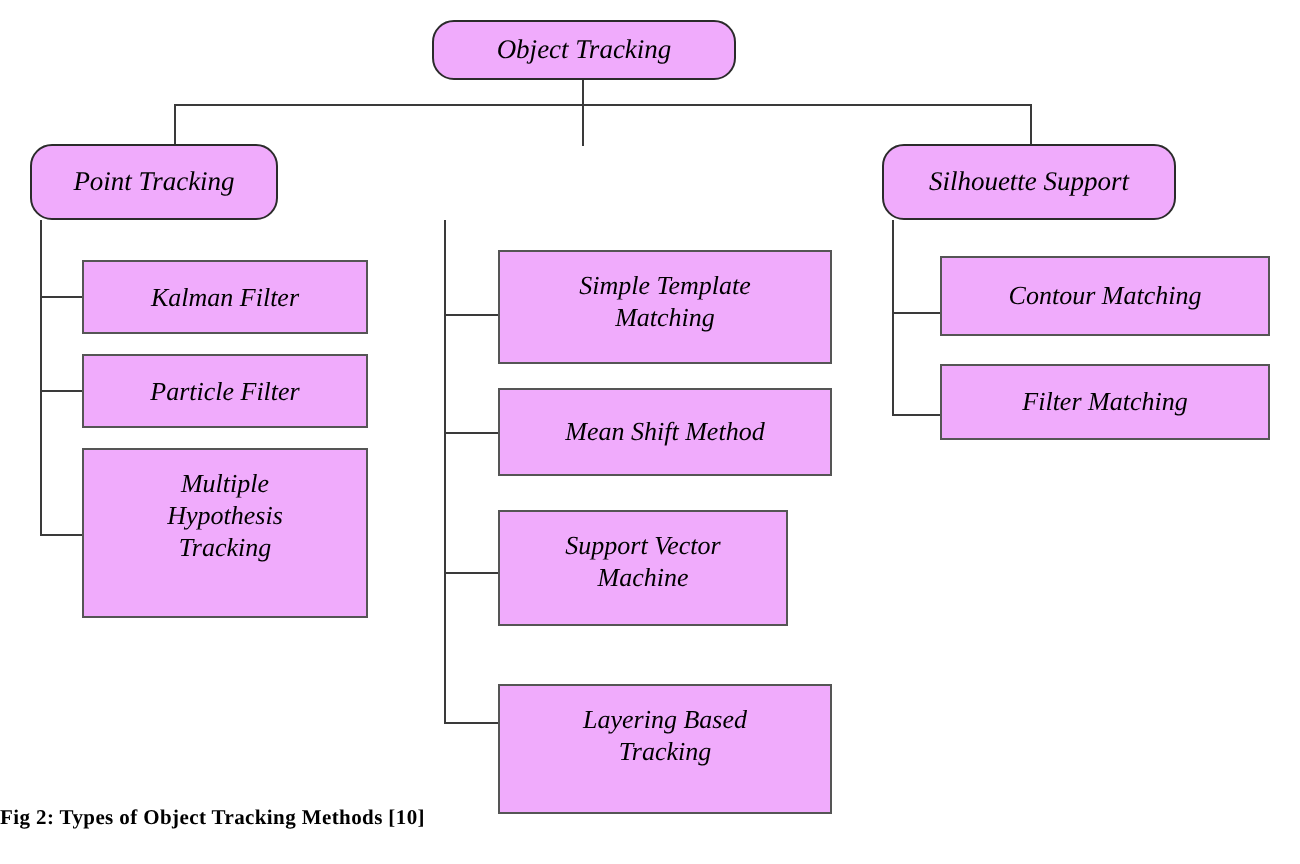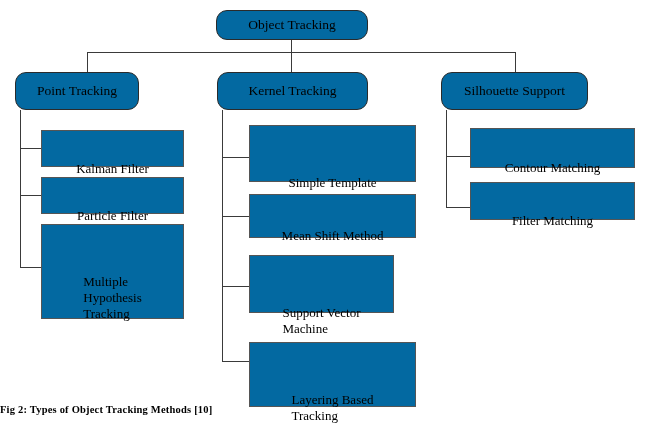--- a/index.html
+++ b/index.html
@@ -14,43 +14,44 @@
     background: #ffffff;
     font-family: "Liberation Serif", "DejaVu Serif", serif;
     overflow: hidden;
   }
   .node {
     position: absolute;
     box-sizing: border-box;
     display: flex;
     align-items: center;
     justify-content: center;
-    background: #0369a1;
+    text-align: center;
+    background: #f0abfc;
     color: #000000;
     z-index: 3;
+    font-style: italic;
   }
   .node.root,
   .node.level2 {
     border: 1.4px solid #2b2b2b;
     border-radius: 11px;
     font-size: 13.5px;
   }
   .node.level3 {
     border: 1.4px solid #555555;
     border-radius: 0;
     font-size: 13px;
   }
   .node .label {
     line-height: 1.22;
     padding: 0 6px;
     white-space: pre-line;
   }
   .node.level3 .label {
     display: block;
-    margin-top: 40px;
   }
   .node.level3.top-aligned {
     align-items: flex-start;
     padding-top: 9px;
   }
   .conn {
     position: absolute;
     background: #3a3a3a;
     z-index: 1;
   }
@@ -91,29 +92,26 @@
   <div class="conn h" style="left:20px; top:148px; width:22px;"></div>
   <div class="conn h" style="left:20px; top:195px; width:22px;"></div>
   <div class="conn h" style="left:20px; top:267px; width:22px;"></div>
 
   <div class="node level3" style="left:41px; top:130px; width:143px; height:37px;">
     <span class="label">Kalman Filter</span>
   </div>
   <div class="node level3" style="left:41px; top:177px; width:143px; height:37px;">
     <span class="label">Particle Filter</span>
   </div>
-  <div class="node level3 top-aligned" style="left:41px; top:224px; width:143px; height:95px;">
+  <div class="node level3 top-aligned" style="left:41px; top:224px; width:143px; height:85px;">
     <span class="label">Multiple
 Hypothesis
 Tracking</span>
   </div>
 
-  <div class="node level2" style="left:217px; top:72px; width:151px; height:38px;">
-    <span class="label">Kernel Tracking</span>
-  </div>
   <div class="conn v" style="left:222px; top:110px; height:252px;"></div>
   <div class="conn h" style="left:222px; top:157px; width:28px;"></div>
   <div class="conn h" style="left:222px; top:216px; width:28px;"></div>
   <div class="conn h" style="left:222px; top:286px; width:28px;"></div>
   <div class="conn h" style="left:222px; top:361px; width:28px;"></div>
 
   <div class="node level3 top-aligned" style="left:249px; top:125px; width:167px; height:57px;">
     <span class="label">Simple Template
 Matching</span>
   </div>

